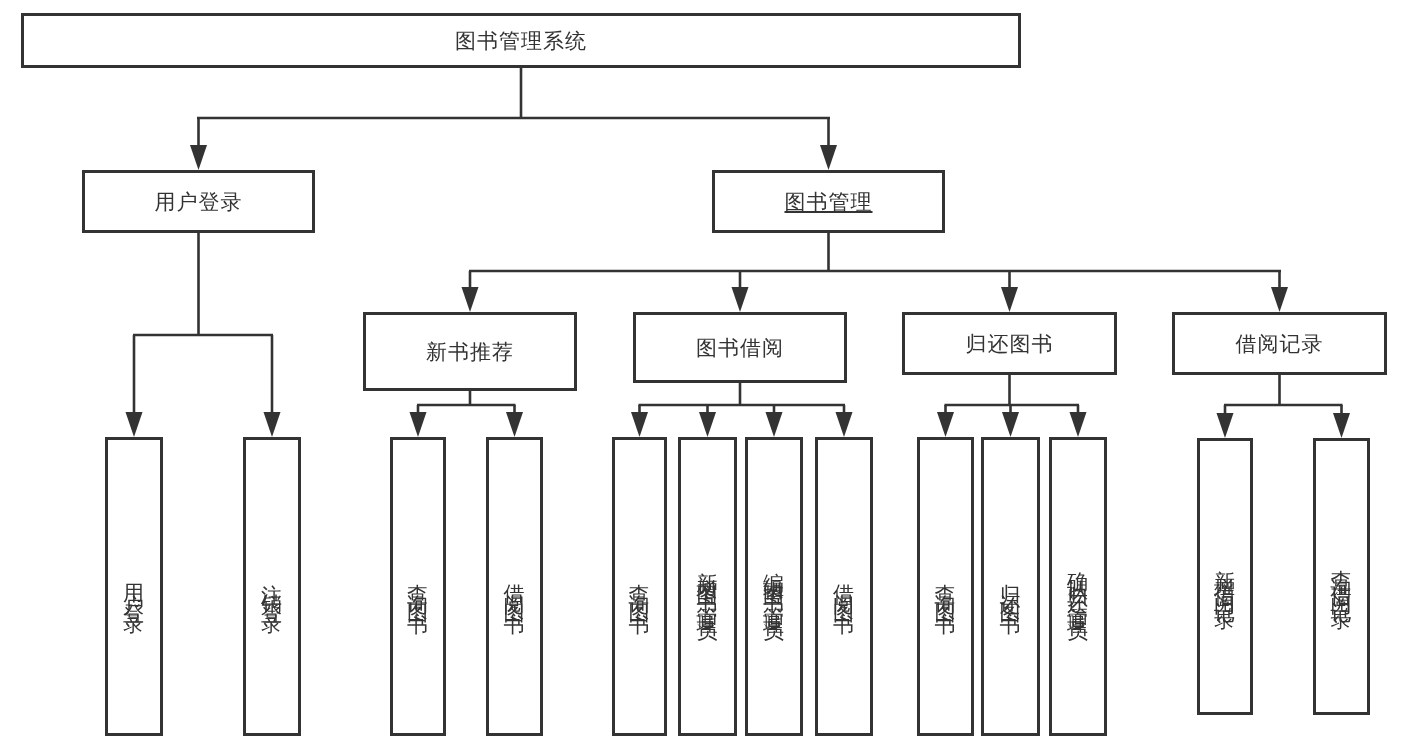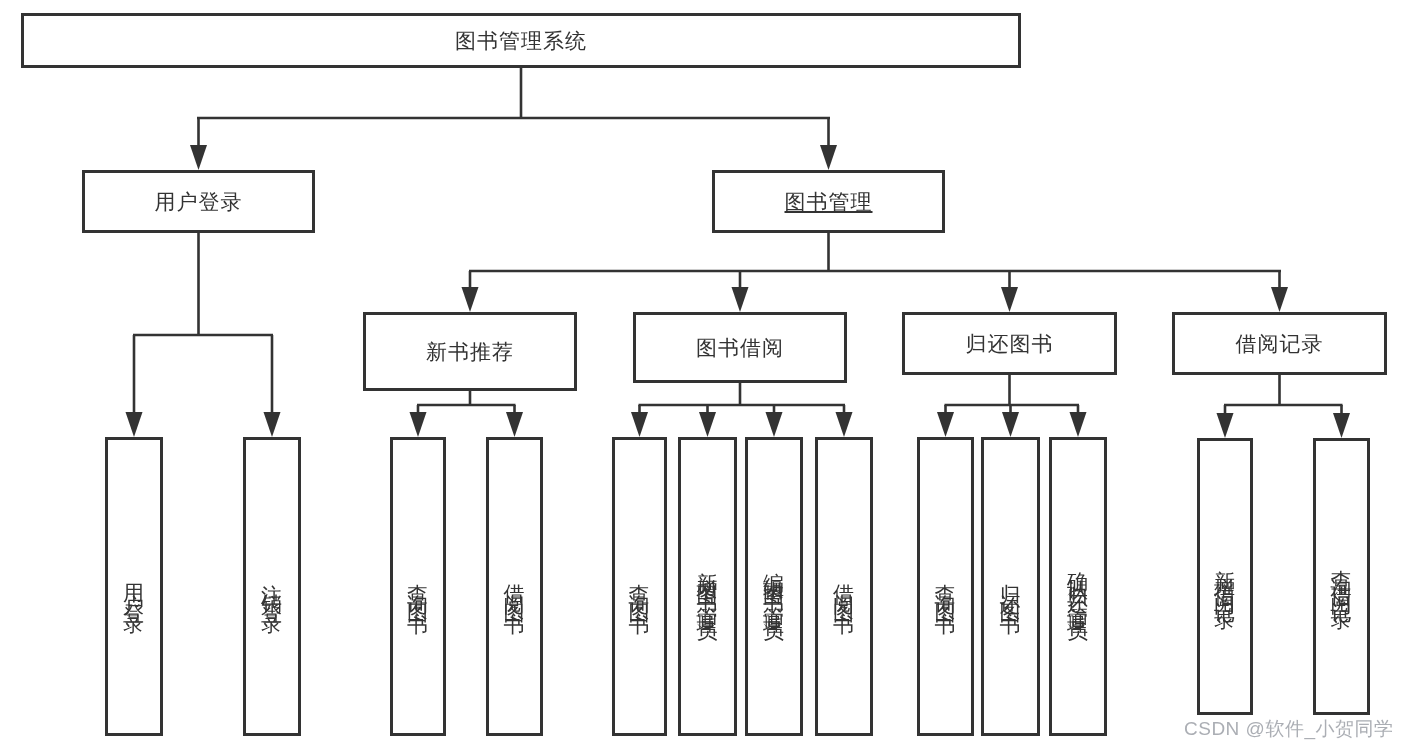--- a/index.html
+++ b/index.html
@@ -133,15 +133,14 @@
   <div class="node vbox" style="left:745px;top:437px;width:58px;height:299px;letter-spacing:7px;">编辑图书（管理员）</div>
   <div class="node vbox" style="left:815px;top:437px;width:58px;height:299px;">借阅图书</div>
 
   <div class="node vbox" style="left:917px;top:437px;width:57px;height:299px;">查询图书</div>
   <div class="node vbox" style="left:981px;top:437px;width:59px;height:299px;">归还图书</div>
   <div class="node vbox" style="left:1049px;top:437px;width:58px;height:299px;letter-spacing:7px;">确认归还（管理员）</div>
 
   <div class="node vbox" style="left:1197px;top:438px;width:56px;height:277px;letter-spacing:8px;">新增借阅记录</div>
   <div class="node vbox" style="left:1313px;top:438px;width:57px;height:277px;letter-spacing:8px;">查询借阅记录</div>
 
-  <div class="watermark">CSDN @软件_小贺同学</div>
 
 </div>
 
 </body></html>

